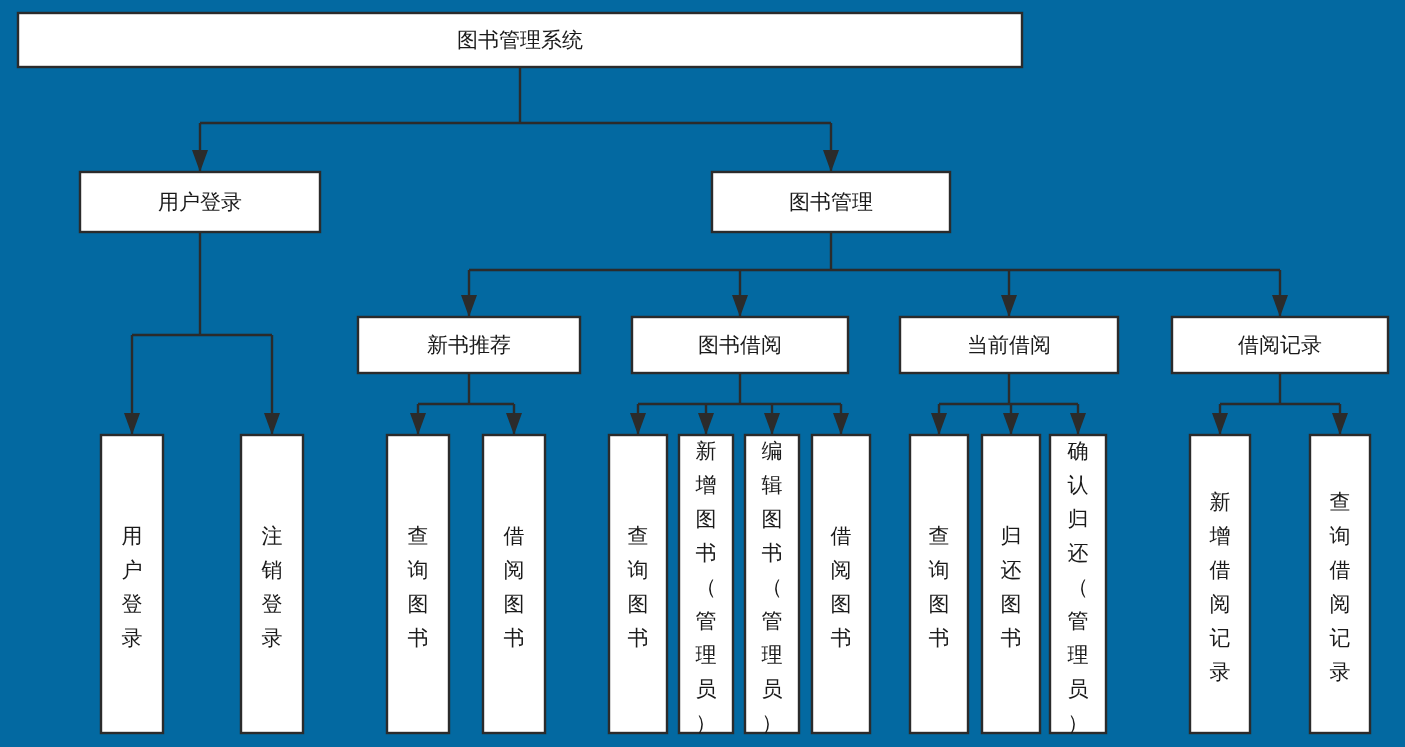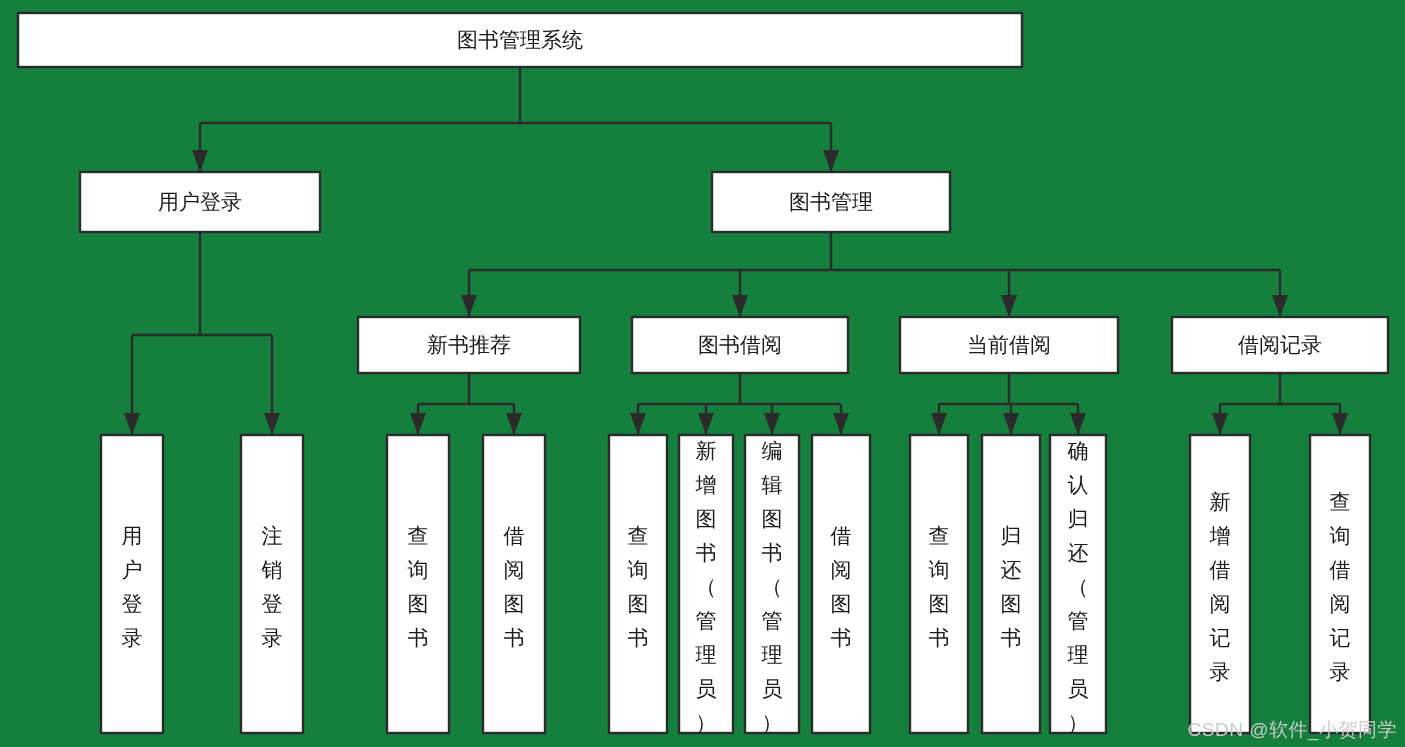--- a/index.html
+++ b/index.html
@@ -11,21 +11,21 @@
   body {
     width: 1405px;
     height: 747px;
     font-family: "Liberation Sans", "DejaVu Sans", sans-serif;
     overflow: hidden;
   }
   #diagram-root {
     position: relative;
     width: 1405px;
     height: 747px;
-    background: #15803d;
+    background: #0369a1;
   }
   svg#tree-svg {
     position: absolute;
     left: 0;
     top: 0;
     width: 1405px;
     height: 747px;
     display: block;
   }
   .node-rect {
@@ -203,14 +203,13 @@
         <g>
           <rect x="1190" y="435" width="60" height="298" class="node-rect"></rect>
           <text x="1220" y="509" class="node-label-vertical"><tspan x="1220" dy="0">新</tspan><tspan x="1220" dy="34">增</tspan><tspan x="1220" dy="34">借</tspan><tspan x="1220" dy="34">阅</tspan><tspan x="1220" dy="34">记</tspan><tspan x="1220" dy="34">录</tspan></text>
         </g>
         <g>
           <rect x="1310" y="435" width="60" height="298" class="node-rect"></rect>
           <text x="1340" y="509" class="node-label-vertical"><tspan x="1340" dy="0">查</tspan><tspan x="1340" dy="34">询</tspan><tspan x="1340" dy="34">借</tspan><tspan x="1340" dy="34">阅</tspan><tspan x="1340" dy="34">记</tspan><tspan x="1340" dy="34">录</tspan></text>
         </g>
       </g>
   </svg>
-  <div class="watermark">CSDN @软件_小贺同学</div>
 </div>
 
 </body></html>

